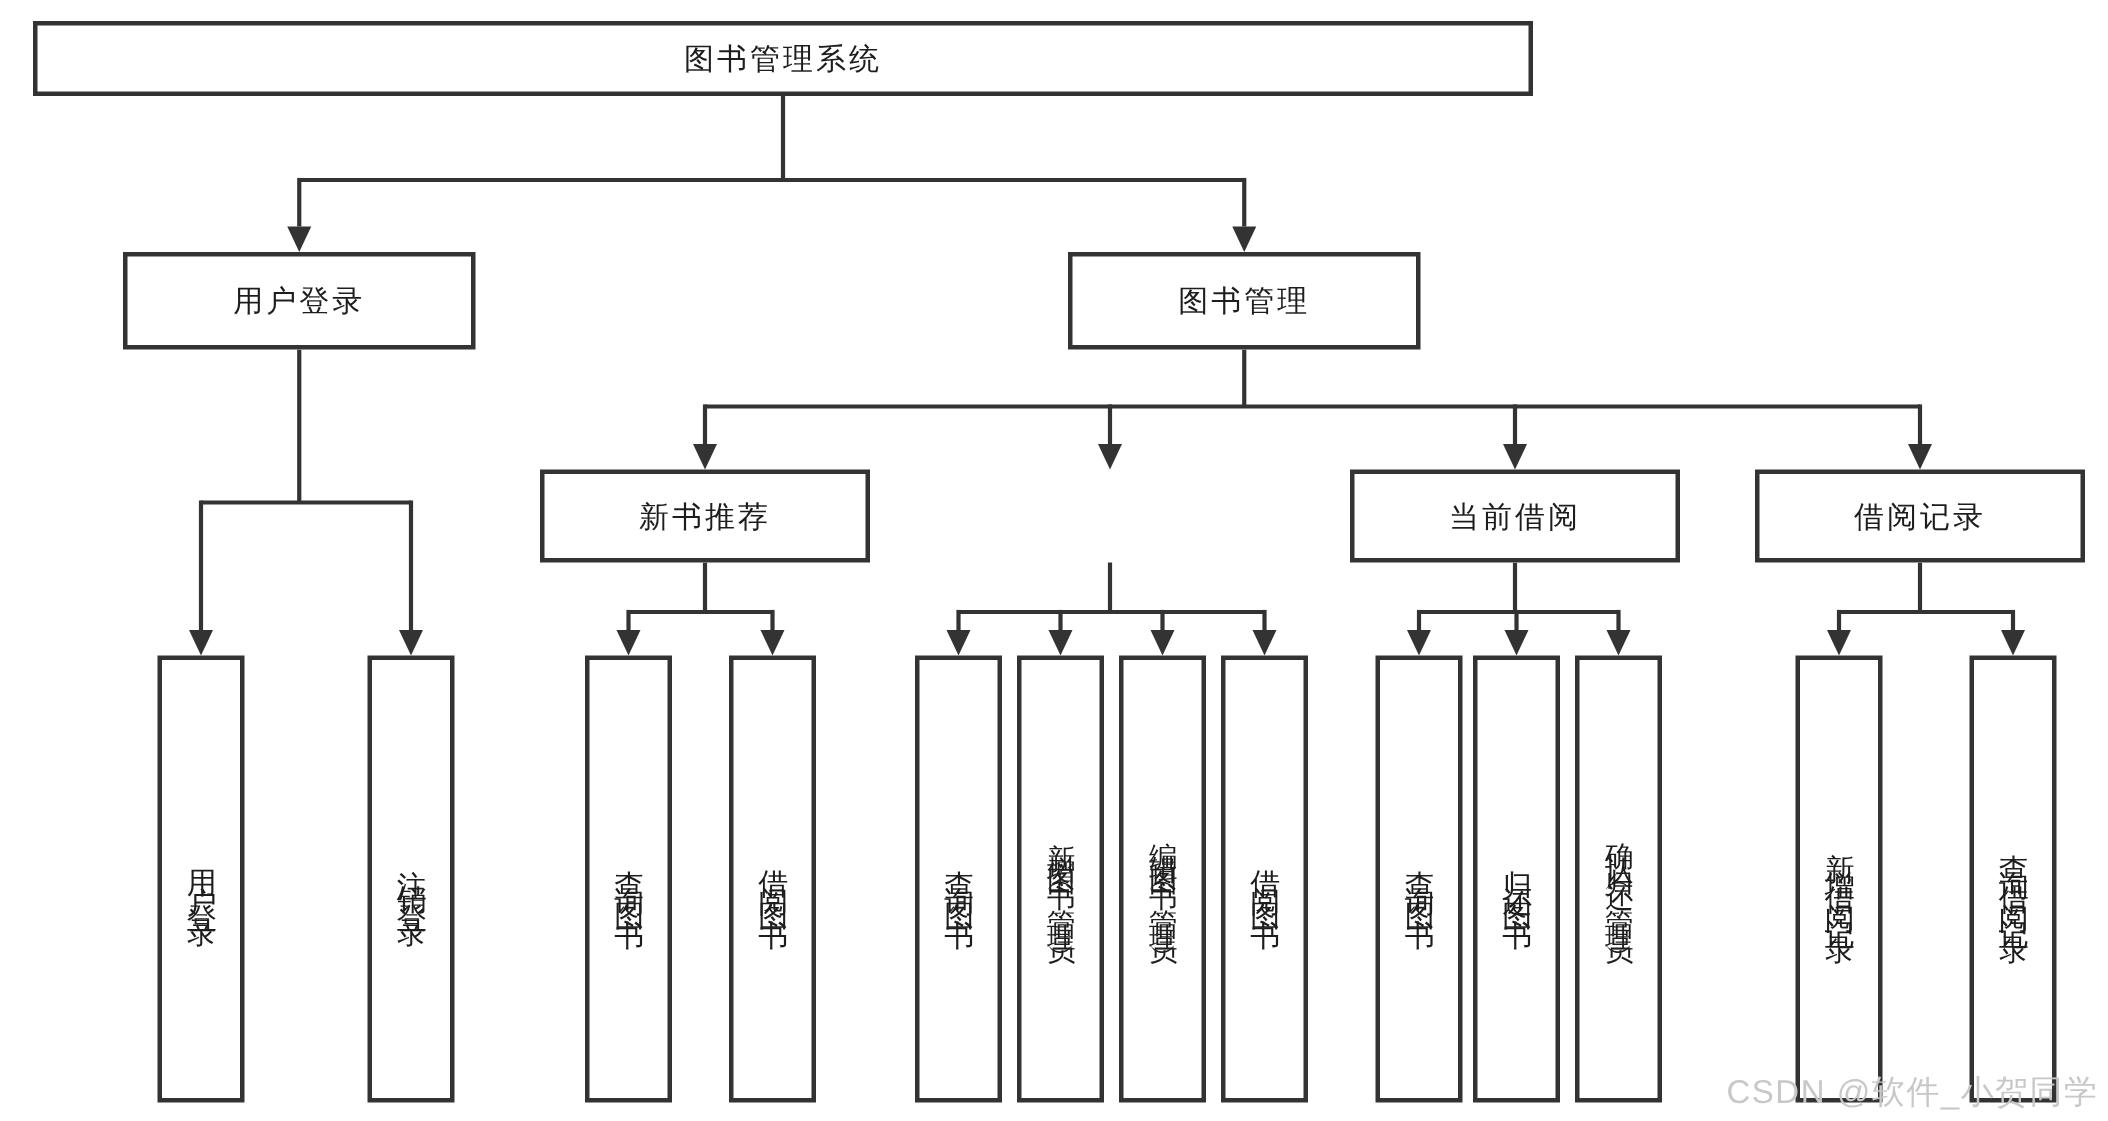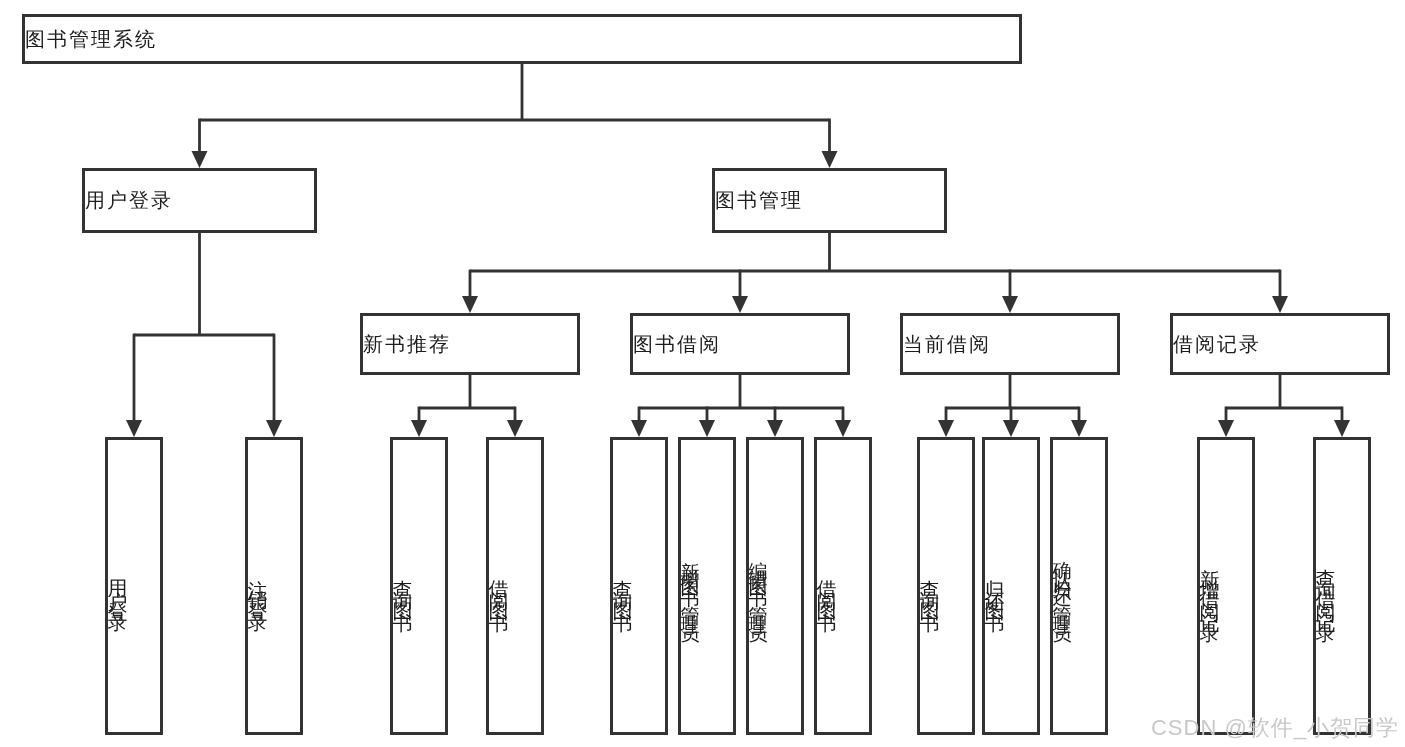--- a/index.html
+++ b/index.html
@@ -16,20 +16,21 @@
     left: 0; top: 0;
     width: 1405px; height: 747px;
   }
   .box {
     position: absolute;
     box-sizing: border-box;
     border: 3px solid #333333;
     background: #ffffff;
     display: flex;
     align-items: center;
+    justify-content: center;
     color: #1d1d1d;
   }
   .hlabel {
     font-size: 20px;
     letter-spacing: 2px;
     white-space: nowrap;
   }
   .root-box   { left: 22px;  top: 14px;  width: 1000px; height: 50px; }
   .l2-box     { top: 168px; width: 235px; height: 65px; }
   .l3-box     { top: 313px; width: 220px; height: 62px; }
@@ -130,23 +131,20 @@
   <div class="box l2-box" style="left:82px">
     <span class="hlabel">用户登录</span>
   </div>
   <div class="box l3-box" style="left:360px">
     <span class="hlabel">新书推荐</span>
   </div>
 
   <div class="box l2-box" style="left:712px">
     <span class="hlabel">图书管理</span>
   </div>
-  <div class="box l3-box" style="left:630px">
-    <span class="hlabel">图书借阅</span>
-  </div>
   <div class="box l3-box" style="left:1170px">
     <span class="hlabel">借阅记录</span>
   </div>
   <div class="box l3-box" style="left:900px">
     <span class="hlabel">当前借阅</span>
   </div>
 
   <div class="box leaf" style="left:105px">
     <span class="vtext">用户登录</span>
   </div>

